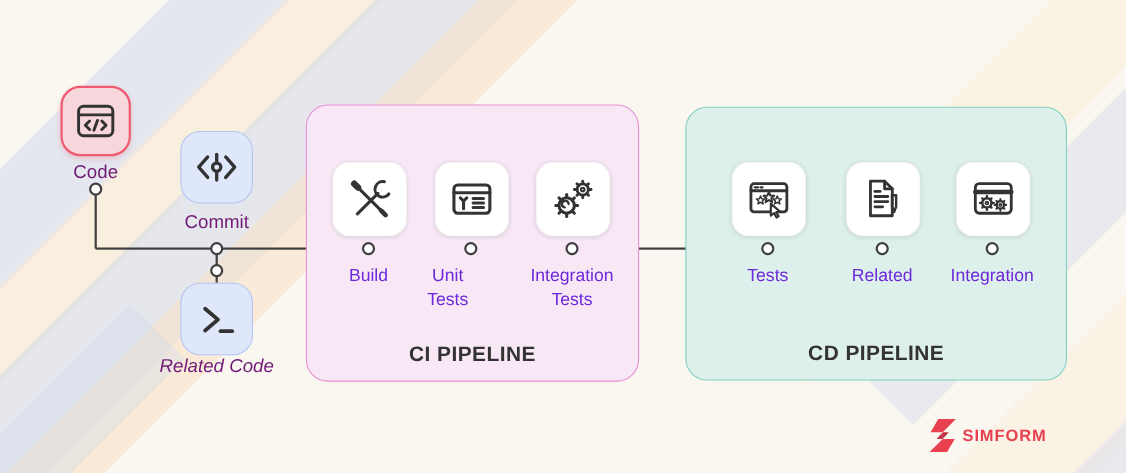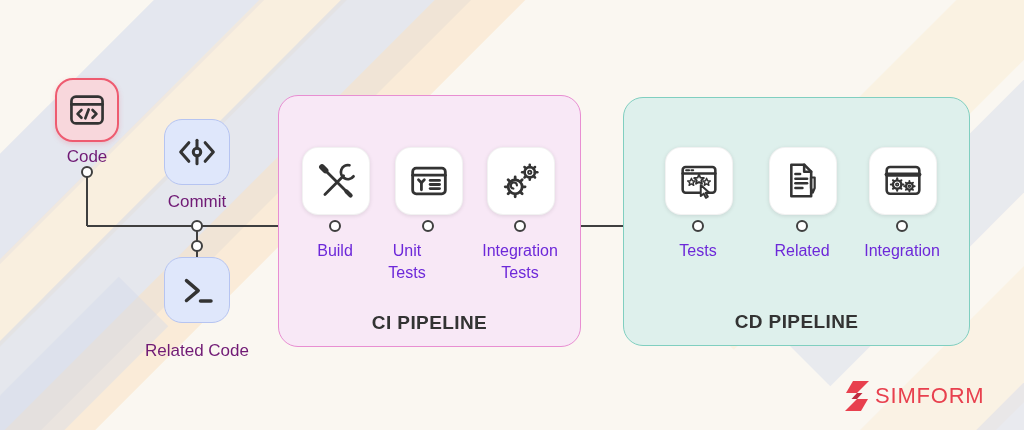--- a/index.html
+++ b/index.html
@@ -40,21 +40,21 @@
     border:1px solid rgba(0,0,0,.05);box-shadow:0 1px 4px rgba(0,0,0,.10);
     display:flex;align-items:center;justify-content:center;z-index:5;
   }
   .step-label{
     position:absolute;top:240px;transform:translateX(-50%);text-align:center;
     font-size:16px;line-height:1.35;color:#6d28d9;white-space:pre-line;z-index:5;
   }
   
   .logo{position:absolute;left:843px;top:380px;display:flex;align-items:center;z-index:5;}
   .logo-text{
-    font-size:22px;font-weight:normal;letter-spacing:.8px;color:#e8404e;margin-left:4px;
+    font-size:15px;font-weight:bold;letter-spacing:.8px;color:#e8404e;margin-left:4px;
   }
   svg{display:block;}
 </style>
 </head>
 <body>
 
 <div id="canvas">
 
   <div class="stripe" style="left:-30px;top:-180px;width:78px;height:760px;transform:rotate(45deg);background:rgba(210,218,236,.55);"></div>
   <div class="stripe" style="left:62px;top:-170px;width:62px;height:760px;transform:rotate(45deg);background:rgba(248,234,212,.60);"></div>
@@ -108,21 +108,21 @@
   <div class="node" style="left:191px;top:240px;"></div>
 
   <div class="src-card src-blue" style="left:164px;top:257px;width:66px;height:66px;">
     <span>
       <svg width="42" height="42" viewBox="0 0 36 36" fill="none" stroke="#333333" stroke-width="3" stroke-linecap="round" stroke-linejoin="round">
         <polyline points="9,10 19,18.5 9,27"></polyline>
         <line x1="21" y1="27.5" x2="30" y2="27.5"></line>
       </svg>
     </span>
   </div>
-  <div class="src-label" style="left:197px;top:341px;">Related Code</div>
+  <div class="src-label" style="left:197px;top:323px;font-style:italic;">Related Code</div>
 
   <div class="step-card" style="left:302px;top:147px;">
     <span>
       <svg width="42" height="42" viewBox="0 0 36 36" fill="none" stroke="#333333" stroke-width="2.4" stroke-linecap="round" stroke-linejoin="round">
         <line x1="9" y1="9" x2="6" y2="6" stroke-width="5"></line>
         <line x1="10" y1="10" x2="27" y2="27"></line>
         <line x1="27" y1="27" x2="30.5" y2="30.5" stroke-width="3.6"></line>
         <path d="M29.5,4.5 a6,6 0 1,0 3.5,9.5"></path>
         <line x1="24.5" y1="13.5" x2="8.5" y2="29.5"></line>
       </svg>

